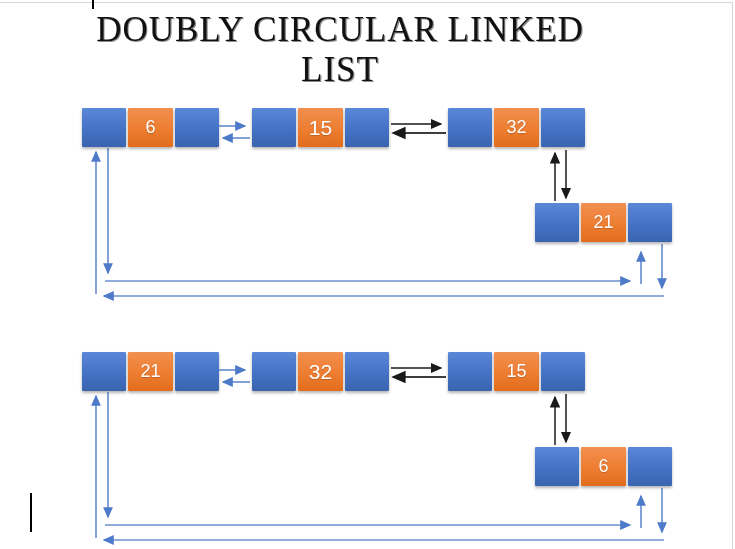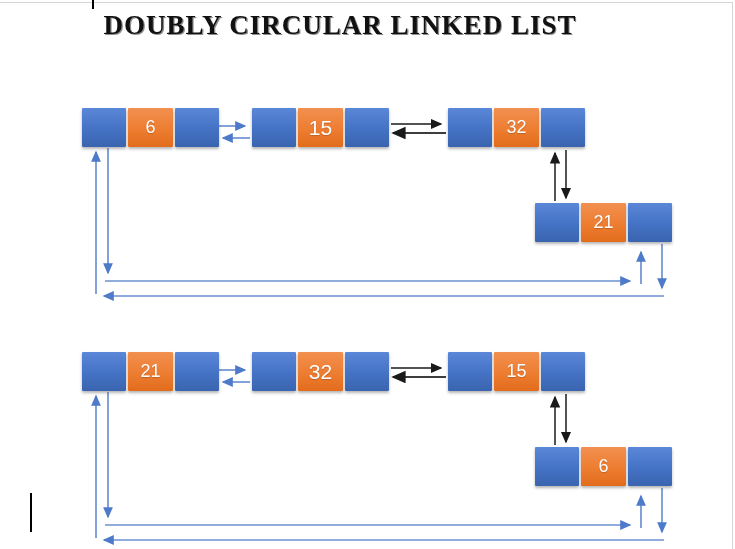--- a/index.html
+++ b/index.html
@@ -2,21 +2,21 @@
 <html><head>
 <meta charset="utf-8">
 <style>
   html,body{margin:0;padding:0;background:#fff;}
   #page{position:relative;width:735px;height:549px;background:#ffffff;overflow:hidden;
         font-family:"Liberation Sans",sans-serif;}
   .border-line{position:absolute;background:#d6d6d6;}
   #border-top{left:0;top:2px;width:733px;height:1px;}
   #border-right{left:732px;top:2px;width:1px;height:547px;}
   #title{position:absolute;left:60px;top:10px;width:560px;text-align:center;
-         font-family:"Liberation Serif",serif;font-weight:bold;font-size:27px;
+         font-family:"Liberation Serif",serif;font-weight:normal;font-size:35px;
          letter-spacing:1px;color:#111;text-shadow:1.2px 1.2px 0 rgba(0,0,0,0.45);}
   .tickmark{position:absolute;background:#000;}
   #margin-tick{left:92px;top:0;width:2px;height:9px;}
   #text-caret{left:30px;top:493px;width:2px;height:39px;}
 
   .node{position:absolute;display:flex;gap:2px;width:137px;height:39px;}
   .sec{flex:1 1 0;border-radius:1px;
        background:linear-gradient(180deg,#5b87d8 0%,#4472c4 55%,#3a64af 100%);
        box-shadow:0 2px 3px rgba(90,90,90,0.45);}
   .sec.data{background:linear-gradient(180deg,#f29050 0%,#ed7d31 55%,#e26c1c 100%);

